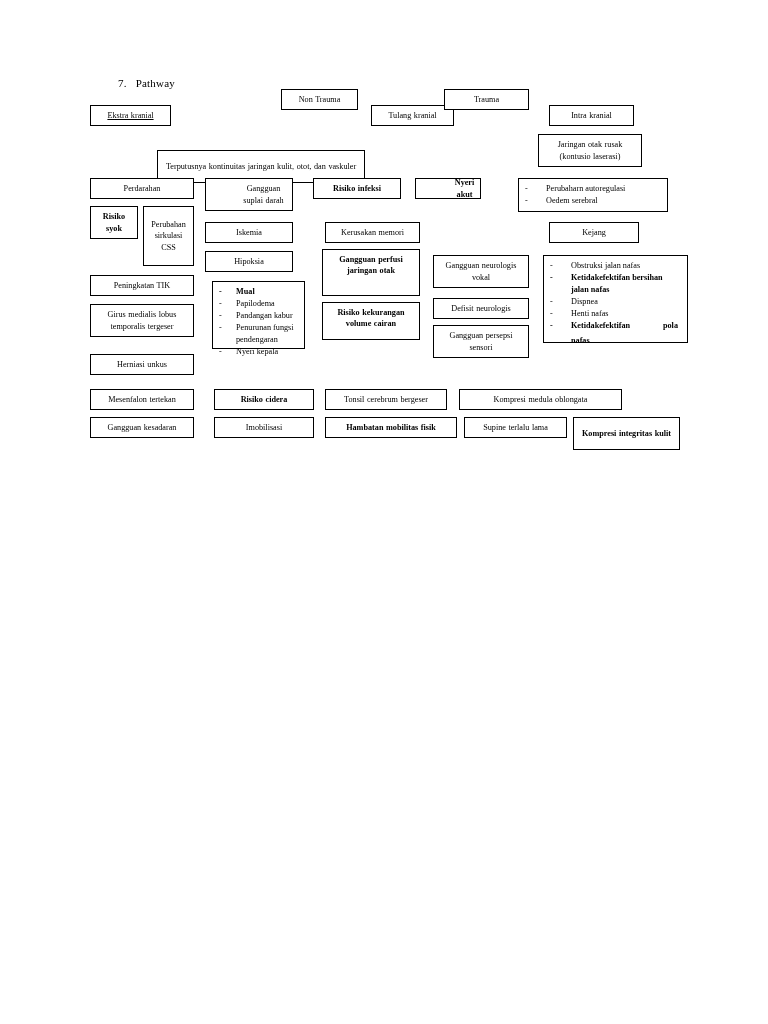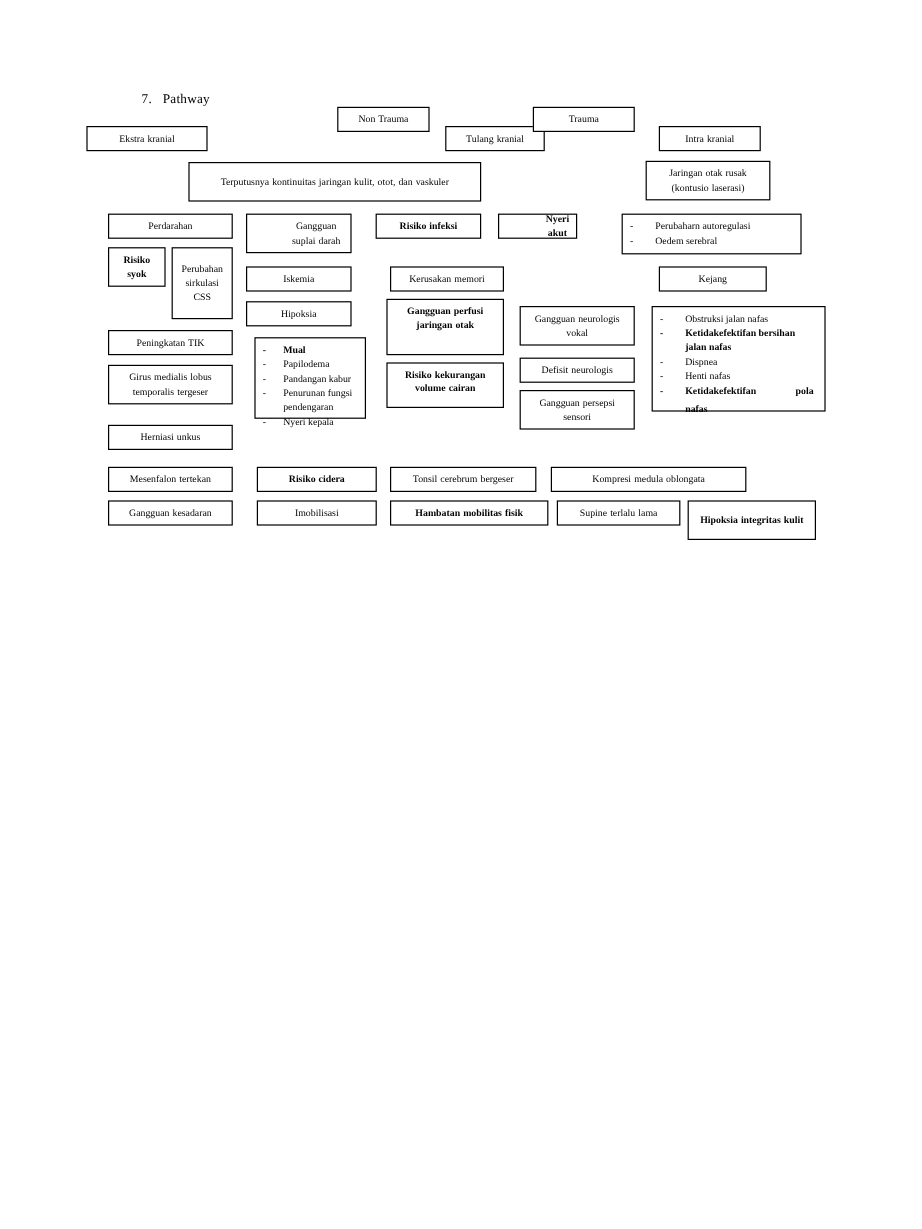--- a/index.html
+++ b/index.html
@@ -80,36 +80,36 @@
 </head>
 <body>
 
 <div id="page">
 
   <div class="heading" id="heading" style="left:118px; top:77px;">
     <span class="num">7.</span><span>Pathway</span>
   </div>
 
   <div id="nodes-layer">
-      <div class="node" style="left: 72px; top: 105px; width: 101px; height: 21px;">
+      <div class="node" style="left: 90px; top: 105px; width: 81px; height: 21px; text-decoration: underline;">
         <span>Ekstra kranial</span>
       </div>
       <div class="node" style="left: 281px; top: 89px; width: 77px; height: 21px;">
         <span>Non Trauma</span>
       </div>
       <div class="node" style="left: 371px; top: 105px; width: 83px; height: 21px;">
         <span>Tulang kranial</span>
       </div>
       <div class="node" style="left: 444px; top: 89px; width: 85px; height: 21px;">
         <span>Trauma</span>
       </div>
       <div class="node" style="left: 549px; top: 105px; width: 85px; height: 21px;">
         <span>Intra kranial</span>
       </div>
-      <div class="node" style="left: 157px; top: 135px; width: 244px; height: 33px;">
+      <div class="node" style="left: 157px; top: 150px; width: 208px; height: 33px;">
         <span>Terputusnya kontinuitas jaringan kulit, otot, dan vaskuler</span>
       </div>
       <div class="node" style="left: 538px; top: 134px; width: 104px; height: 33px;">
         <span>Jaringan otak rusak (kontusio laserasi)</span>
       </div>
       <div class="node" style="left: 90px; top: 178px; width: 104px; height: 21px;">
         <span>Perdarahan</span>
       </div>
       <div class="node" style="left: 205px; top: 178px; width: 88px; height: 33px; padding-left: 32px;">
         <span>Gangguan suplai darah</span>
@@ -180,21 +180,21 @@
       <div class="node" style="left: 214px; top: 417px; width: 100px; height: 21px;">
         <span>Imobilisasi</span>
       </div>
       <div class="node bold" style="left: 325px; top: 417px; width: 132px; height: 21px;">
         <span>Hambatan mobilitas fisik</span>
       </div>
       <div class="node" style="left: 464px; top: 417px; width: 103px; height: 21px;">
         <span>Supine terlalu lama</span>
       </div>
       <div class="node bold" style="left: 573px; top: 417px; width: 107px; height: 33px;">
-        <span>Hipoksia integritas kulit</span>
+        <span>Kompresi integritas kulit</span>
       </div>
     </div>
   <div id="lists-layer">
       <div class="listbox" style="left: 518px; top: 178px; width: 150px; height: 34px;">
         <ul>
           <li class=""><span class="dash">-</span><span>Perubaharn autoregulasi</span></li>
           <li class=""><span class="dash">-</span><span>Oedem serebral</span></li>
         </ul>
       </div>
       <div class="listbox tight" style="left: 212px; top: 281px; width: 93px; height: 68px;">

